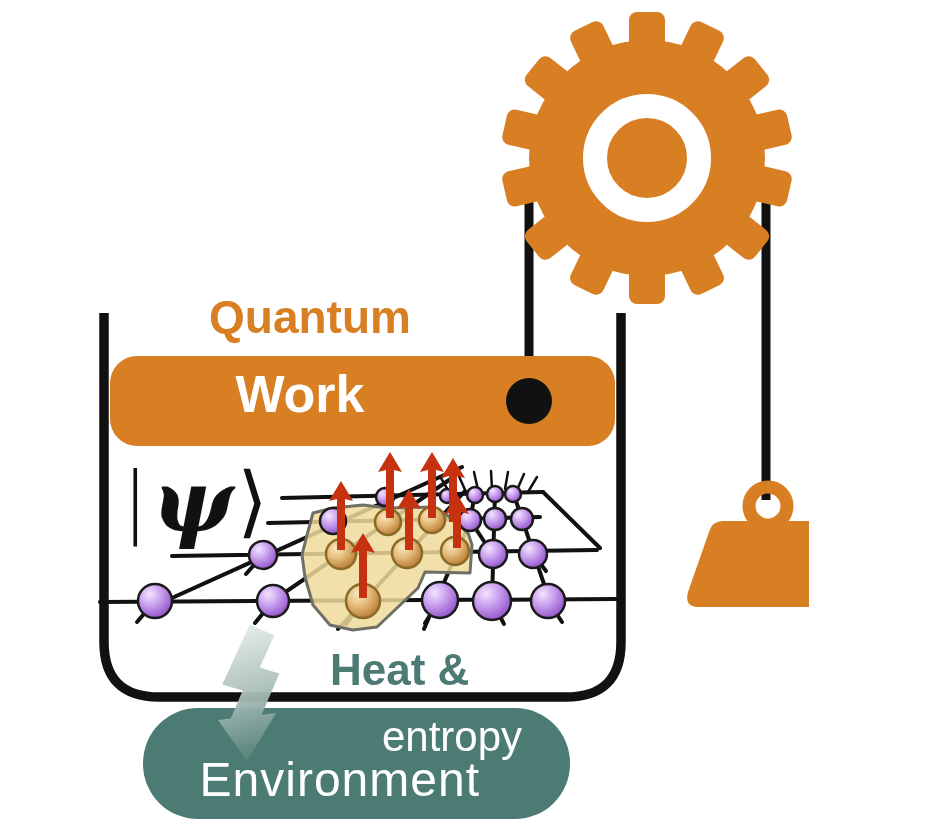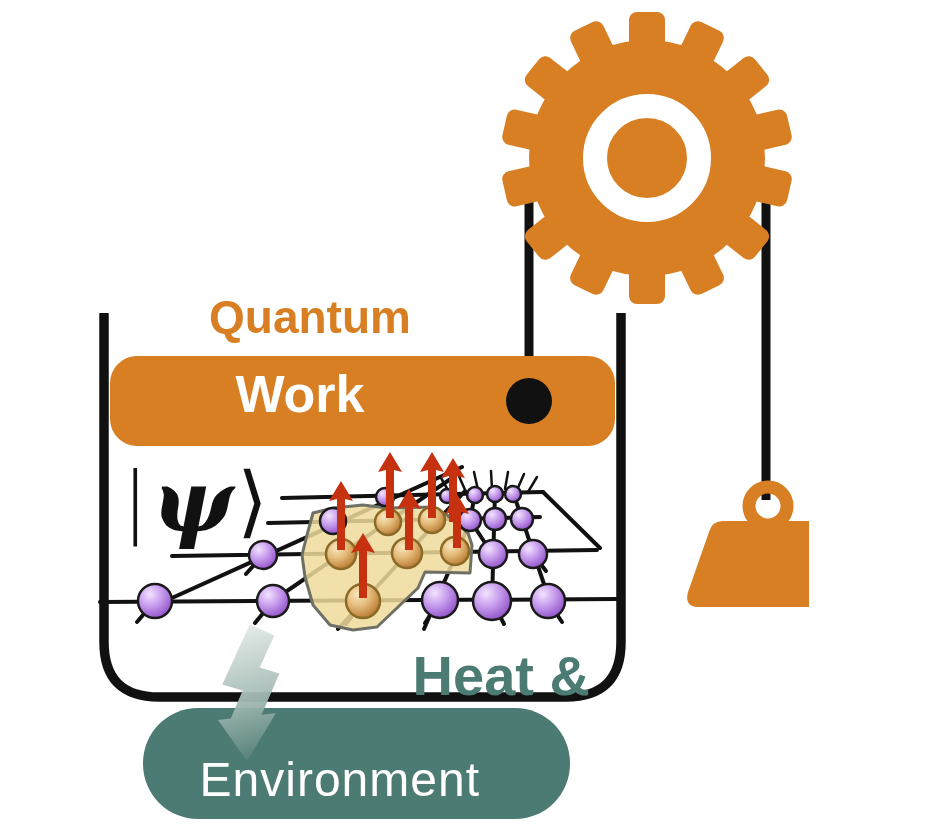--- a/index.html
+++ b/index.html
@@ -8,22 +8,22 @@
   #scene svg{position:absolute;left:0;top:0;}
   .txt{position:absolute;line-height:1;white-space:nowrap;}
   #t-quantum{left:150px;top:294px;width:320px;text-align:center;
              font-size:46px;font-weight:700;color:var(--orange);}
   #t-work{left:110px;top:368px;width:380px;text-align:center;
           font-size:52px;font-weight:700;color:#fff;}
   #t-psi{left:122px;top:458px;color:var(--ink);}
   #t-psi .bar,#t-psi .ket{font-family:"DejaVu Sans",sans-serif;font-size:78px;font-weight:200;vertical-align:middle;}
   #t-psi .psi{font-family:"DejaVu Serif",serif;font-style:italic;font-weight:700;
               font-size:86px;vertical-align:middle;padding:0 4px;}
-  #t-heat{left:330px;top:648px;width:260px;text-align:right;
-          font-size:56px;font-weight:700;color:var(--teal);}
+  #t-heat{left:330px;top:648px;width:260px;text-align:left;
+          font-size:44px;font-weight:700;color:var(--teal);}
   #t-entropy{left:322px;top:716px;width:260px;text-align:center;
              font-size:42px;font-weight:500;color:#fff;}
   #t-environment{left:140px;top:756px;width:340px;text-align:right;
                  font-size:48px;font-weight:500;color:#fff;letter-spacing:1px;}
 </style>
 </head>
 <body>
 
 <div id="scene">
 
@@ -162,15 +162,16 @@
   <g opacity="0.95">
     <path d="M262,630 L241,676 L261,682 L243,724" fill="none" stroke="url(#gradBolt)" stroke-width="27"></path>
     <polygon points="218,720 276,713 247,761" fill="url(#gradBolt)"></polygon>
   </g>
 </svg>
 
 <div class="txt" id="t-quantum">Quantum</div>
 <div class="txt" id="t-work">Work</div>
 <div class="txt" id="t-psi"><span class="bar">|</span><span class="psi">ψ</span><span class="ket">⟩</span></div>
 <div class="txt" id="t-heat">Heat &amp;</div>
+<div class="txt" id="t-entropy">entropy</div>
 <div class="txt" id="t-environment">Environment</div>
 
 </div>
 
 </body></html>

